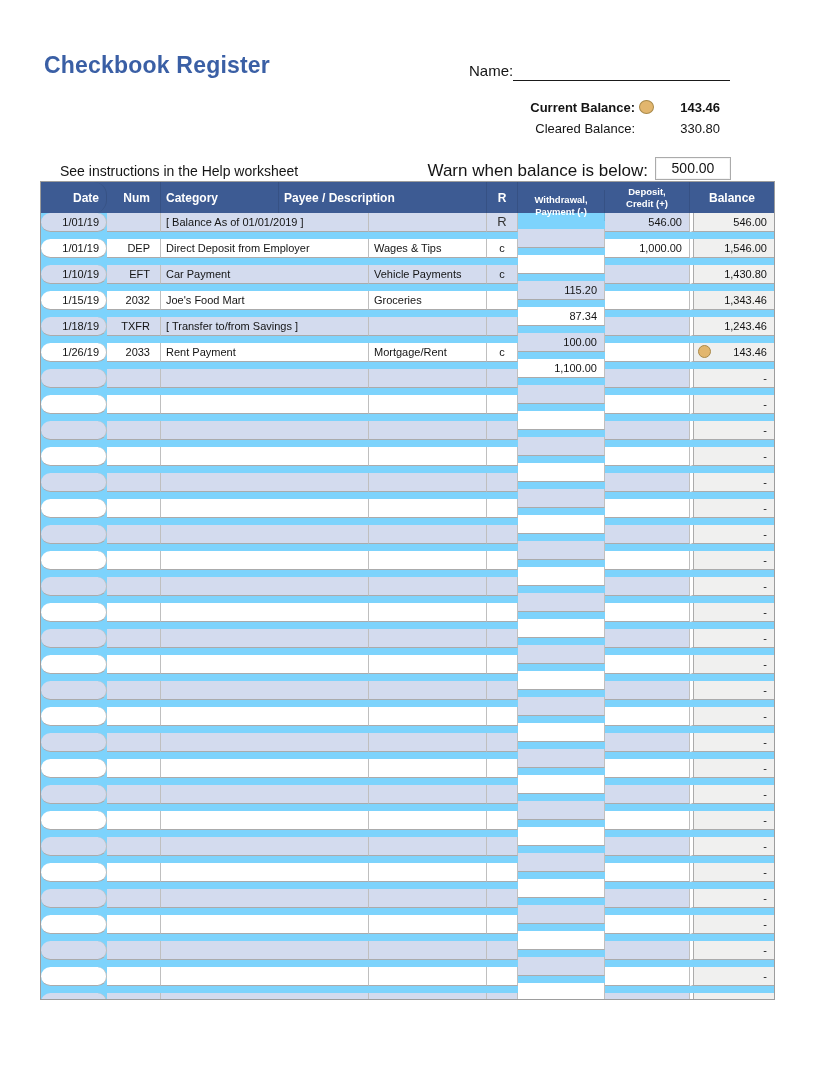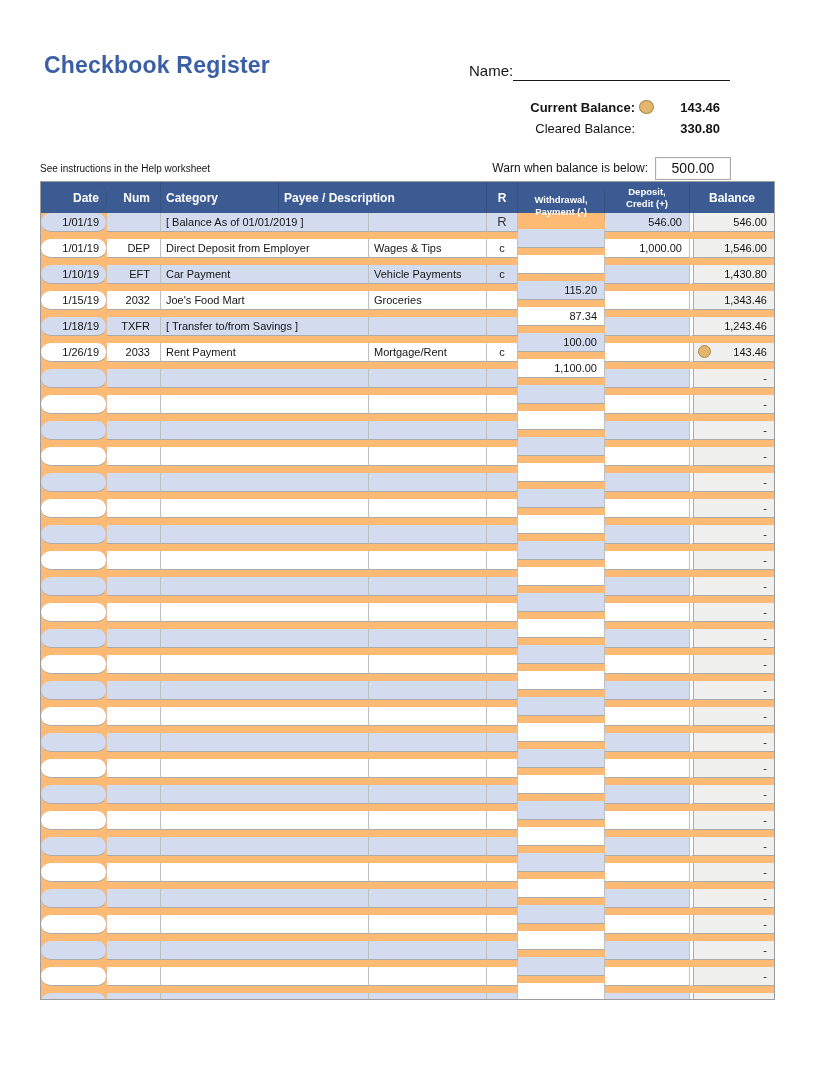--- a/index.html
+++ b/index.html
@@ -20,50 +20,50 @@
     color:var(--title);letter-spacing:0.2px;
   }
   .name-label{position:absolute;left:469px;top:62px;font-size:15px;}
   .name-line{
     position:absolute;left:513px;top:62px;width:217px;height:19px;
     border-bottom:1.4px solid #1a1a1a;
   }
   .bal-label{position:absolute;font-size:13px;text-align:right;width:200px;}
   .bal-label.current{left:435px;top:100px;font-weight:bold;}
   .bal-label.cleared{left:435px;top:121px;}
-  .bal-value{position:absolute;font-size:13px;text-align:right;width:80px;left:640px;font-weight:bold;}
+  .bal-value{position:absolute;font-size:13px;text-align:right;width:80px;left:640px;}
   .bal-value.current{top:100px;font-weight:bold;}
   .bal-value.cleared{top:121px;}
   .indicator{
     position:absolute;width:15px;height:14px;border-radius:50%;
     background:var(--marker-fill);border:1px solid var(--marker-border);
   }
   .indicator.top{left:639px;top:100px;}
-  .instructions{position:absolute;left:40px;top:163px;font-size:10px;}
-  .warn-label{position:absolute;left:348px;top:161px;width:300px;text-align:right;font-size:12px;}
+  .instructions{position:absolute;left:60px;top:163px;font-size:14px;}
+  .warn-label{position:absolute;left:348px;top:161px;width:300px;text-align:right;font-size:17px;}
   .warn-box{
     position:absolute;left:655px;top:157px;width:76px;height:23px;
     border:1px solid #ABABAB;background:#fff;font-size:14px;
     text-align:center;line-height:21px;box-shadow:inset 0 0 0 1px #f4f4f4;
   }
   .register{
     position:absolute;left:40px;top:181px;width:735px;height:819px;
     border:1px solid var(--outer-border);overflow:hidden;background:#fff;
   }
   .thead{
     display:flex;height:31px;background:var(--header-bg);color:var(--header-text);
     font-weight:bold;align-items:center;
   }
   .hcell{
     height:100%;display:flex;flex-direction:column;justify-content:center;
     font-size:12px;border-right:1px solid rgba(0,0,0,0.10);
   }
   .hcell:last-child{border-right:none;}
   .hcell.two-line{font-size:9.5px;text-align:center;line-height:1.2;}
-  .trow{display:flex;height:26px;background:#fdba74;}
+  .trow{display:flex;height:26px;background:#7dd3fc;}
   .trow.alt .cell{background:var(--alt-row);}
   .cell{
     height:19px;font-size:11px;line-height:18px;white-space:nowrap;overflow:hidden;
     border-right:1px solid var(--vline);border-bottom:1px solid var(--grid-line);
     background:#fff;
   }
   
   .col-date{width:66px;border-radius:13px;}  .col-num{width:54px;}  .col-payee{width:208px;}
   .col-category{width:118px;}  .col-r{width:31px;}  .col-withdrawal{width:87px;margin-top:16px;}
   .col-deposit{width:85px;}  .col-balance{width:86px;flex:1;}

